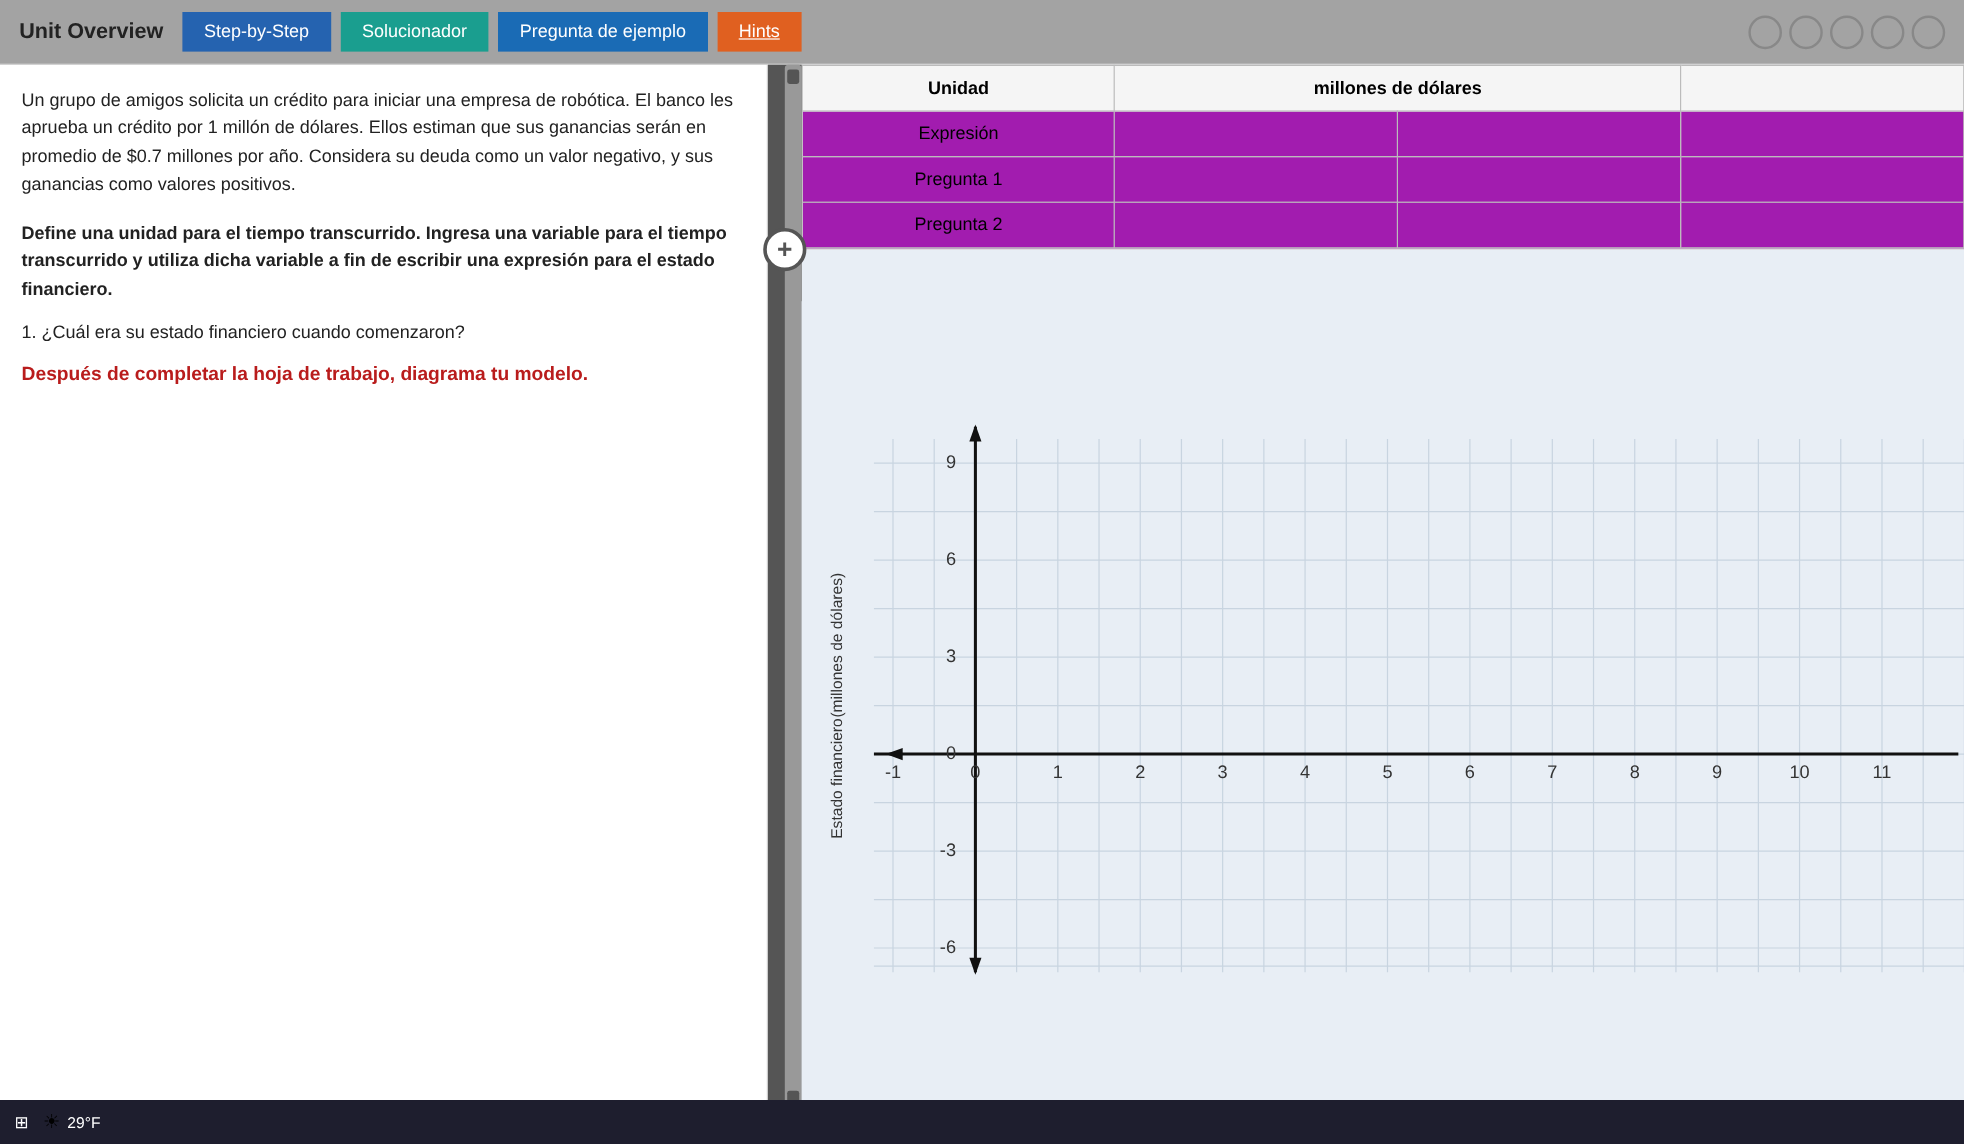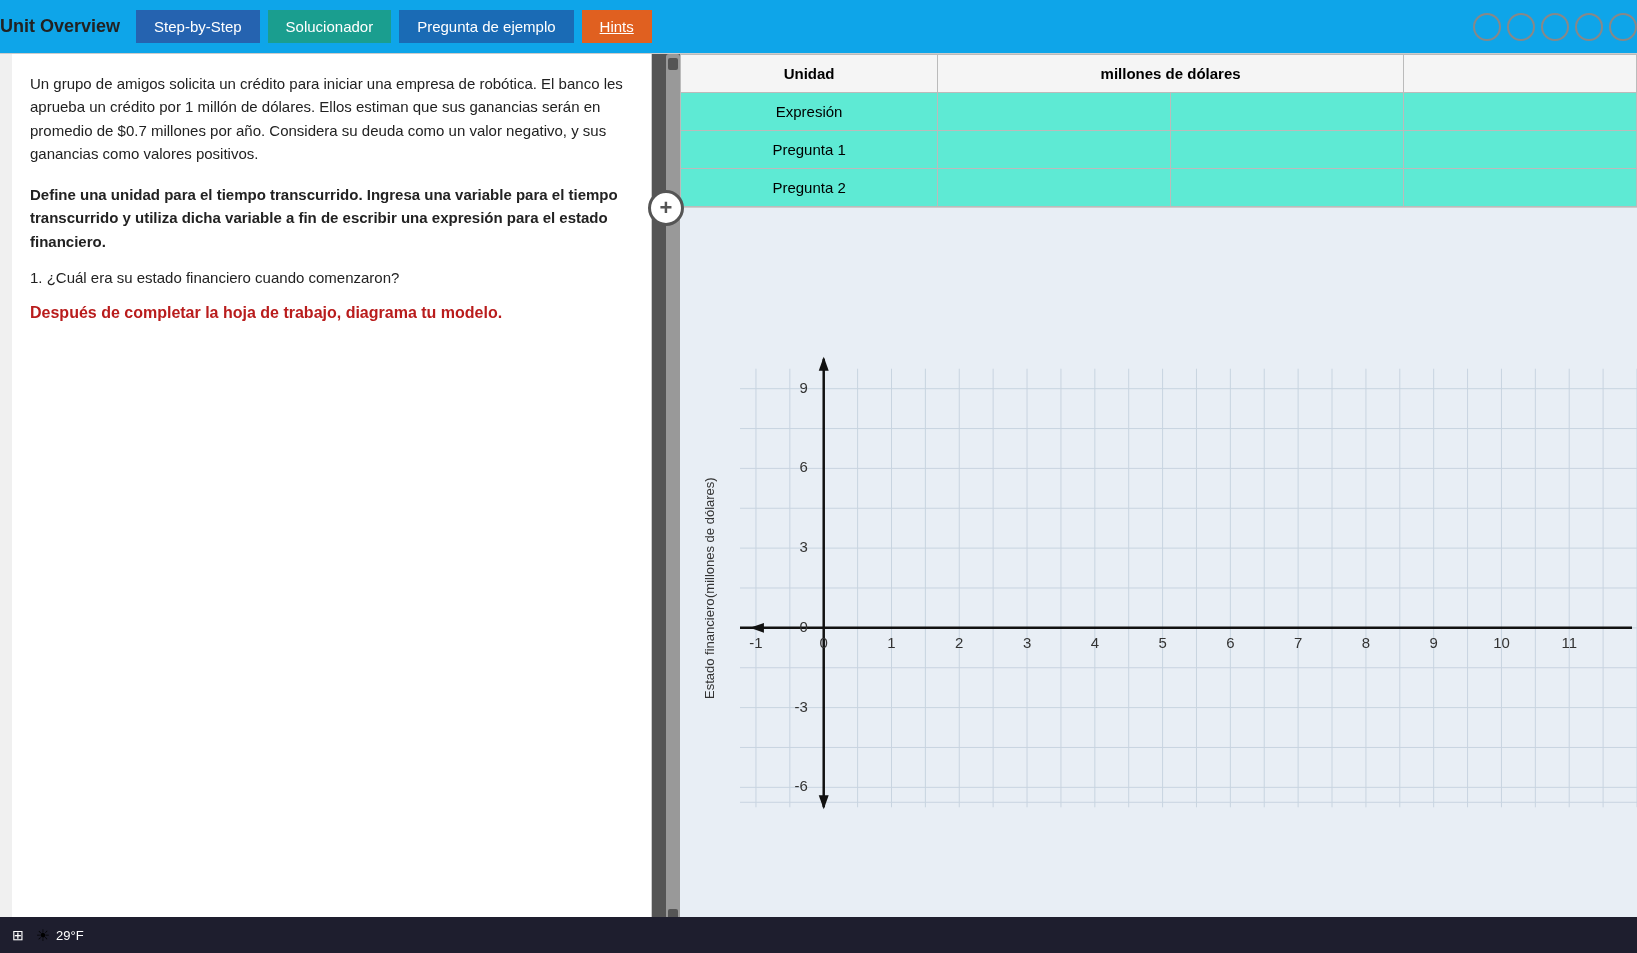--- a/index.html
+++ b/index.html
@@ -9,23 +9,23 @@
       width: 1637px;
       height: 953px;
       overflow: hidden;
       position: relative;
     }
 
     
     .top-nav {
       display: flex;
       align-items: center;
-      background: #0ea5e9;
+      background: #a3a3a3;
       border-bottom: 1px solid #ccc;
-      padding: 8px 0;
+      padding: 8px 16px;
       gap: 8px;
       height: 54px;
     }
     .nav-unit-overview {
       font-size: 18px;
       font-weight: bold;
       color: #222;
       margin-right: 8px;
     }
     .nav-btn {
@@ -62,21 +62,20 @@
     }
 
     
     .left-panel {
       width: 640px;
       background: #fff;
       padding: 18px 22px 10px 18px;
       overflow-y: auto;
       border-right: 1px solid #ccc;
       position: relative;
-      margin-left: 12px;
     }
 
     .problem-text {
       font-size: 15px;
       color: #222;
       line-height: 1.55;
       margin-bottom: 18px;
     }
 
     .bold-instruction {
@@ -153,21 +152,21 @@
       border: 1px solid #bbb;
       padding: 10px 18px;
       font-size: 15px;
       text-align: center;
     }
     .data-table th {
       background: #f5f5f5;
       font-weight: bold;
     }
     .data-table td {
-      background: #5eead4;
+      background: #a21caf;
       min-width: 100px;
       min-height: 36px;
     }
 
     
     .graph-area {
       flex: 1;
       background: #e8eef5;
       position: relative;
       padding: 10px 0 10px 0;

